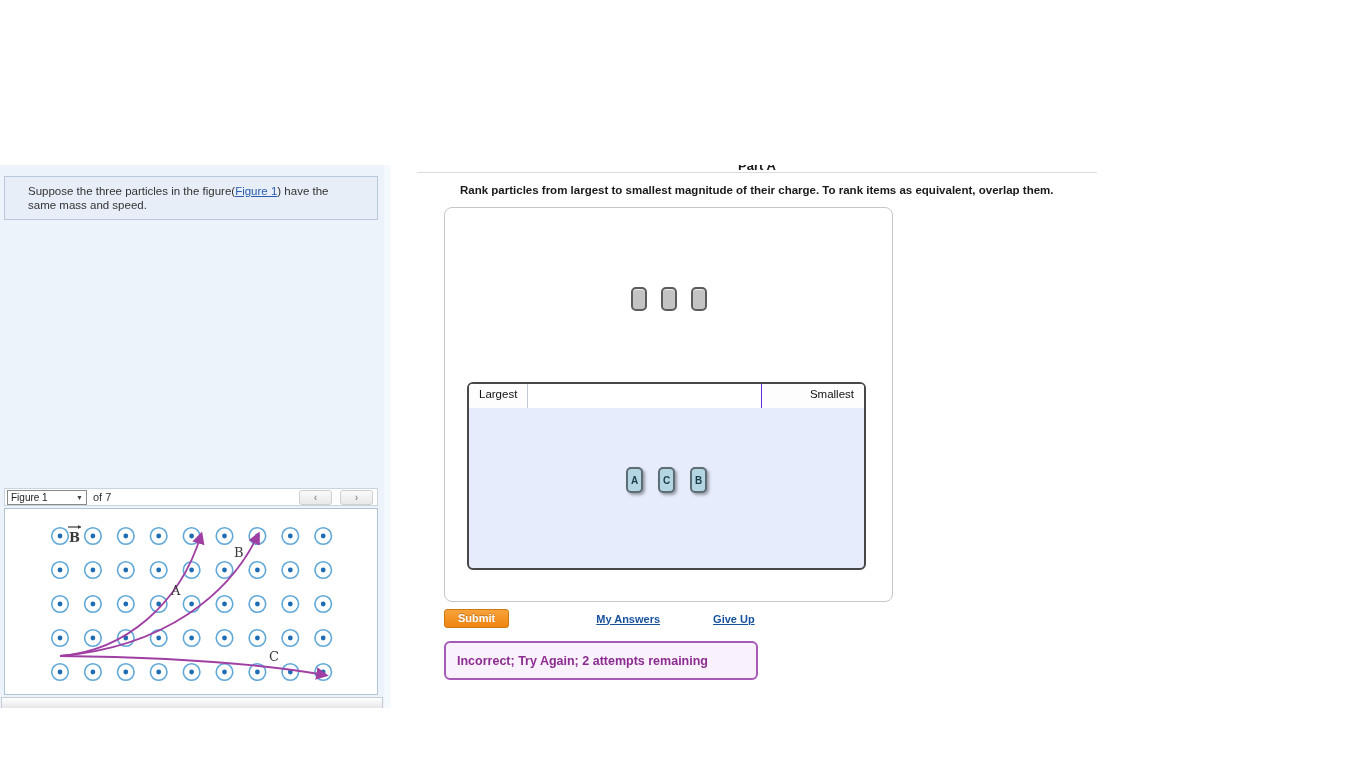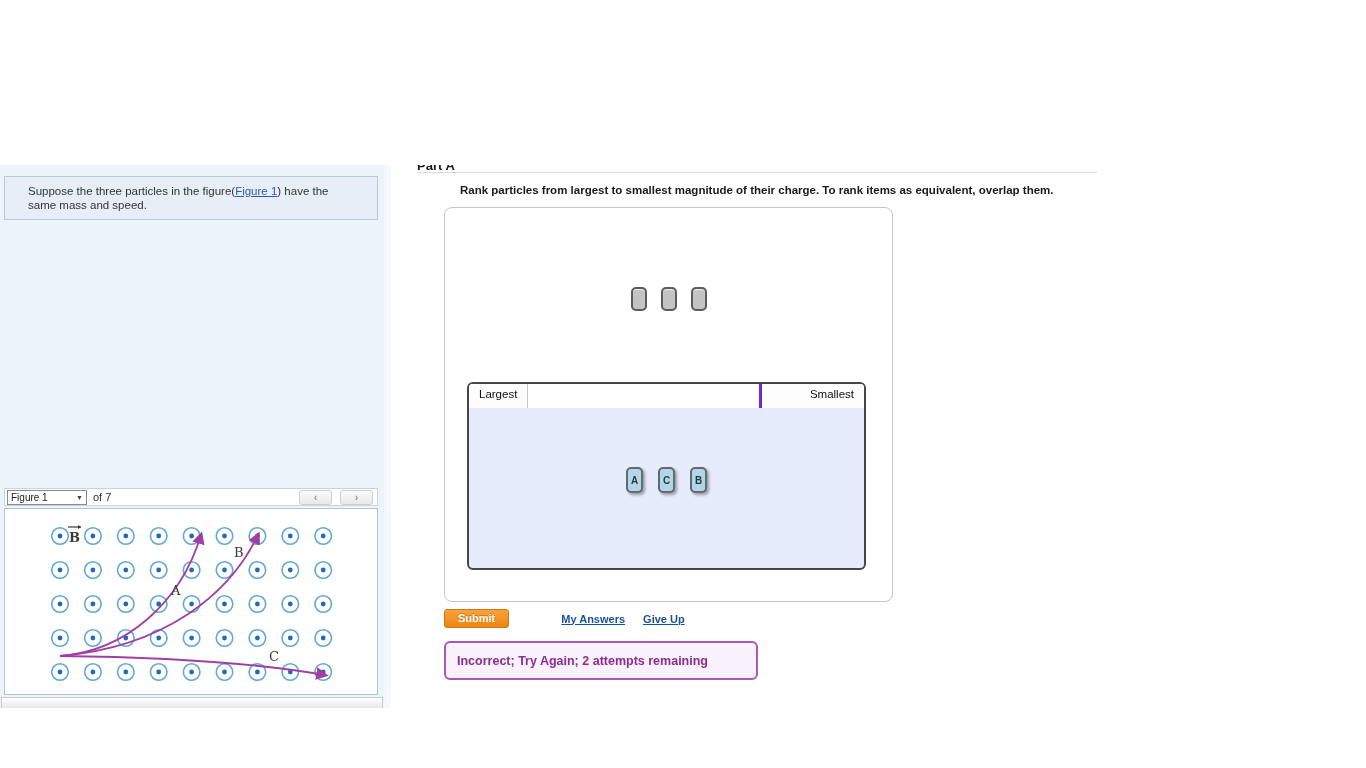--- a/index.html
+++ b/index.html
@@ -32,58 +32,58 @@
   .figure-box { position:absolute; left:4px; top:343px; right:6px; height:187px;
                 background:#ffffff; border:1px solid #b0c4d4; }
   .collapsed-bar { position:absolute; left:1px; right:1px; top:532px; height:11px;
                    border:1px solid #c6ccd4; border-bottom:none;
                    background:linear-gradient(#ffffff,#e7e7e7); }
 
   
   .main { position:absolute; left:417px; top:165px; width:680px; }
   .parta-clip { height:8px; overflow:hidden; border-bottom:1px solid #dcdcdc; }
   .parta-text { display:block; font-size:13px; font-weight:bold; color:#1a1a1a;
-                margin-top:-7px; }
+                margin-top:-7px;text-align:center; }
   .question { margin:16px 0 0 27px; font-size:11.5px; color:#3e3e3e; }
   .instruction { margin:11px 0 0 27px; font-size:11.5px; font-weight:bold; color:#1a1a1a;padding-left:16px; }
 
   .widget { position:relative; margin:11px 0 0 27px; width:449px; height:395px;
             border:1px solid #c6c6c6; border-radius:8px; background:#fff; }
   .slots-row { position:absolute; left:0; right:0; top:79px; display:flex;
                justify-content:center; gap:14px; }
   .slot { width:16px; height:24px; border:2px solid #5b5b5b; border-radius:5px;
           background:#c3c3c3; box-shadow:inset 0 1px 1px rgba(255,255,255,.7); }
 
   .droparea { position:absolute; left:22px; top:174px; width:399px; height:188px;
               border:2px solid #474747; border-radius:6px; background:#e6ecfb;
               overflow:hidden; }
   .drop-header { height:24px; display:flex; background:#ffffff; font-size:11.5px; color:#111; }
   .drop-tab { background:#fdfdfd; padding:4px 10px 0 10px; }
   .drop-tab.left  { border-right:1px solid #c2c8d6; }
-  .drop-tab.right { border-left:3px solid #6d28d9; margin-left:auto;padding-left:48px; }
+  .drop-tab.right { border-left:1px solid #6d28d9; margin-left:auto;padding-left:48px; }
   .chips-row { position:absolute; left:0; right:0; top:83px; display:flex;
                justify-content:center; gap:15px; }
   .chip { width:17px; height:26px; border:2px solid #5d6d73; border-radius:5px;
           background:#b4d6e2; font-size:10px; font-weight:bold; color:#1c3b49;
           display:flex; align-items:center; justify-content:center;
           box-shadow:2px 2px 3px rgba(0,0,0,.35); cursor:move; }
 
   .check-row { position:absolute; left:22px; right:22px; top:368px;
                display:flex; align-items:center; }
   .checkbox { width:11px; height:11px; background:#e3e3e3; border:1px solid #9d9d9d;
               margin-right:6px; flex:none; }
   .check-label { font-size:11.5px; color:#111; }
   .mini-btns { margin-left:auto; display:flex; gap:4px; }
   .mini-btn { background:#1d70bb; border:1px solid #15598f; border-radius:4px;
               color:#fff; font-size:10px; font-weight:bold; padding:1px 7px 2px 5px;
               display:flex; align-items:center; line-height:1.3; }
   .mini-btn .ric { color:#8fdcf6; margin-right:3px; font-size:10px; }
   .mini-btn .hic { color:#cbe54e; margin-right:3px; font-size:10px; }
 
-  .actions-row { display:flex; align-items:center; margin:7px 0 0 27px; }
+  .actions-row { display:flex; align-items:center; margin:7px 0 0 27px;gap:35px; }
   .submit-btn { background:linear-gradient(#f9a33c,#ee8410); border:1px solid #cf7a10;
                 border-radius:3px; color:#fff; font-weight:bold; font-size:11px;
                 padding:2px 13px 3px 13px; text-shadow:0 -1px 0 rgba(0,0,0,.25); }
   .answer-link { color:#17519e; font-size:11px; font-weight:bold;
                  text-decoration:underline; }
   .link-myanswers { margin-left:52px; }
   .link-giveup { margin-left:18px; }
 
   .feedback { margin:13px 0 16px 27px; width:314px; height:39px;
               border:2px solid #a55ab8; border-radius:6px; background:#f9f1fb;

